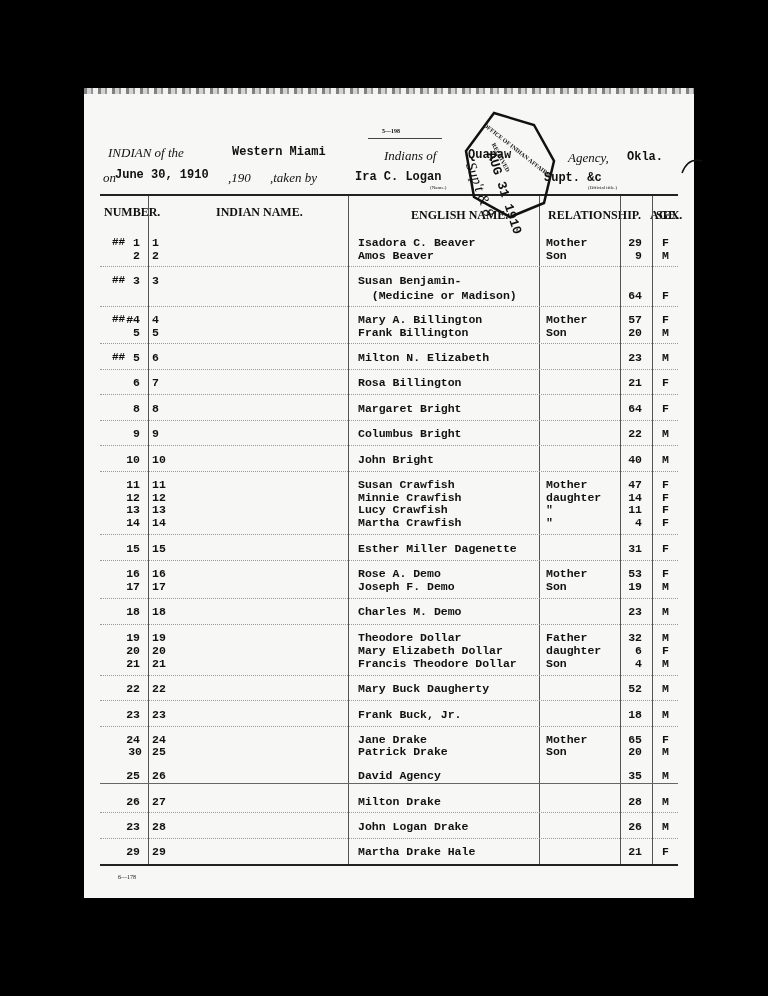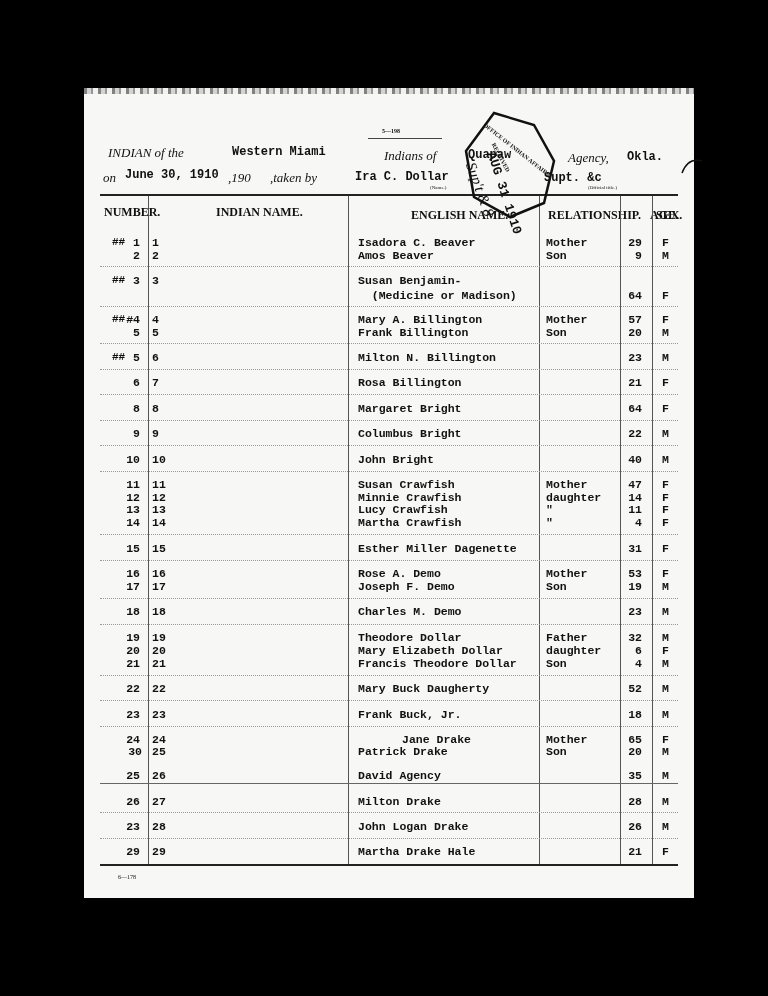--- a/index.html
+++ b/index.html
@@ -31,24 +31,24 @@
 <div class="hline" style="left:368px;top:138px;width:74px;background:#444;"></div>
 
 <div class="abs ital" style="left:108px;top:145px;">INDIAN of the</div>
 <div class="abs typed" style="left:232px;top:145px;">Western Miami</div>
 <div class="abs ital" style="left:384px;top:148px;">Indians of</div>
 <div class="abs typed" style="left:468px;top:148px;">Quapaw</div>
 <div class="abs ital" style="left:568px;top:150px;">Agency,</div>
 <div class="abs typed" style="left:627px;top:150px;">Okla.</div>
 
 <div class="abs ital" style="left:103px;top:170px;">on</div>
-<div class="abs typed" style="left:125px;top:168px;">June 30, 1910</div>
+<div class="abs typed" style="left:115px;top:168px;">June 30, 1910</div>
 <div class="abs ital" style="left:228px;top:170px;">,190</div>
 <div class="abs ital" style="left:270px;top:170px;">,taken by</div>
-<div class="abs typed" style="left:355px;top:170px;">Ira C. Dollar</div>
+<div class="abs typed" style="left:355px;top:170px;">Ira C. Logan</div>
 <div class="abs small" style="left:430px;top:185px;">(Name.)</div>
 <div class="abs typed" style="left:544px;top:171px;">Supt. &amp;c</div>
 <div class="abs small" style="left:588px;top:185px;">(Official title.)</div>
 
 <div class="hline" style="left:100px;top:194px;width:578px;height:2px;"></div>
 
 <div class="abs hdr" style="left:104px;top:205px;">NUMBER.</div>
 <div class="abs hdr" style="left:216px;top:205px;">INDIAN NAME.</div>
 <div class="abs hdr" style="left:411px;top:208px;">ENGLISH NAME.</div>
 <div class="abs hdr" style="left:548px;top:208px;">RELATIONSHIP.</div>
@@ -120,21 +120,21 @@
     <div class="cell " style="left: 112px; top: 326px; font-size: 11px;"></div>
     <div class="cell num" style="left: 118px; top: 326px; width: 22px;">5</div>
     <div class="cell " style="left: 152px; top: 326px;">5</div>
     <div class="cell " style="left: 358px; top: 326px; white-space: pre;">Frank Billington</div>
     <div class="cell " style="left: 546px; top: 326px;">Son</div>
     <div class="cell num" style="left: 620px; top: 326px; width: 22px;">20</div>
     <div class="cell " style="left: 662px; top: 326px;">M</div>
     <div class="cell " style="left: 112px; top: 351px; font-size: 11px;">##</div>
     <div class="cell num" style="left: 118px; top: 351px; width: 22px;">5</div>
     <div class="cell " style="left: 152px; top: 351px;">6</div>
-    <div class="cell " style="left: 358px; top: 351px; white-space: pre;">Milton N. Billington</div>
+    <div class="cell " style="left: 358px; top: 351px; white-space: pre;">Milton N. Elizabeth</div>
     <div class="cell " style="left: 546px; top: 351px;"></div>
     <div class="cell num" style="left: 620px; top: 351px; width: 22px;">23</div>
     <div class="cell " style="left: 662px; top: 351px;">M</div>
     <div class="cell " style="left: 112px; top: 376px; font-size: 11px;"></div>
     <div class="cell num" style="left: 118px; top: 376px; width: 22px;">6</div>
     <div class="cell " style="left: 152px; top: 376px;">7</div>
     <div class="cell " style="left: 358px; top: 376px; white-space: pre;">Rosa Billington</div>
     <div class="cell " style="left: 546px; top: 376px;"></div>
     <div class="cell num" style="left: 620px; top: 376px; width: 22px;">21</div>
     <div class="cell " style="left: 662px; top: 376px;">F</div>
@@ -246,21 +246,21 @@
     <div class="cell " style="left: 112px; top: 708px; font-size: 11px;"></div>
     <div class="cell num" style="left: 118px; top: 708px; width: 22px;">23</div>
     <div class="cell " style="left: 152px; top: 708px;">23</div>
     <div class="cell " style="left: 358px; top: 708px; white-space: pre; text-align: center;">Frank Buck, Jr.</div>
     <div class="cell " style="left: 546px; top: 708px;"></div>
     <div class="cell num" style="left: 620px; top: 708px; width: 22px;">18</div>
     <div class="cell " style="left: 662px; top: 708px;">M</div>
     <div class="cell " style="left: 112px; top: 733px; font-size: 11px;"></div>
     <div class="cell num" style="left: 118px; top: 733px; width: 22px;">24</div>
     <div class="cell " style="left: 152px; top: 733px;">24</div>
-    <div class="cell " style="left: 358px; top: 733px; white-space: pre; margin-left: 44px;">Jane Drake</div>
+    <div class="cell " style="left: 358px; top: 733px; white-space: pre;">Jane Drake</div>
     <div class="cell " style="left: 546px; top: 733px;">Mother</div>
     <div class="cell num" style="left: 620px; top: 733px; width: 22px;">65</div>
     <div class="cell " style="left: 662px; top: 733px;">F</div>
     <div class="cell " style="left: 112px; top: 745px; font-size: 11px;"></div>
     <div class="cell num" style="left: 120px; top: 745px; width: 22px;">30</div>
     <div class="cell " style="left: 152px; top: 745px;">25</div>
     <div class="cell " style="left: 358px; top: 745px; white-space: pre;">Patrick Drake</div>
     <div class="cell " style="left: 546px; top: 745px;">Son</div>
     <div class="cell num" style="left: 620px; top: 745px; width: 22px;">20</div>
     <div class="cell " style="left: 662px; top: 745px;">M</div>

